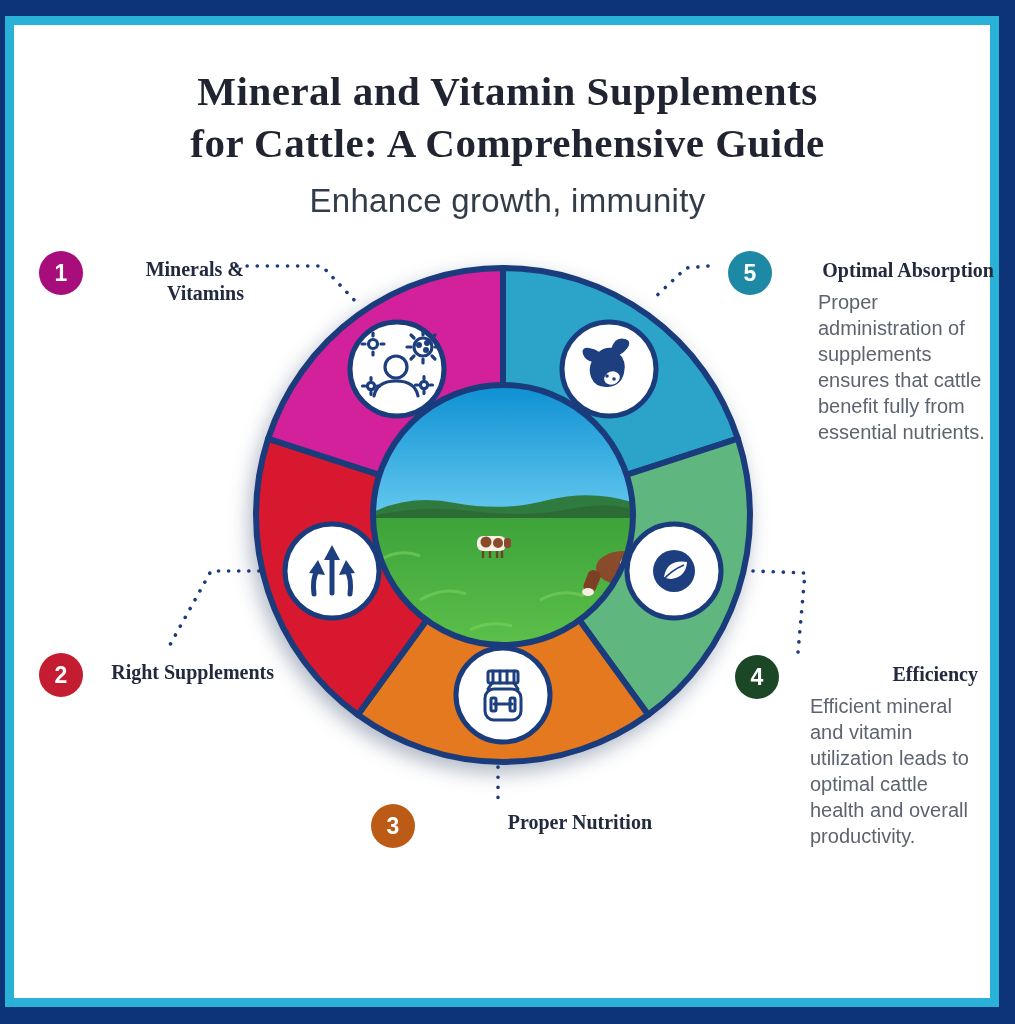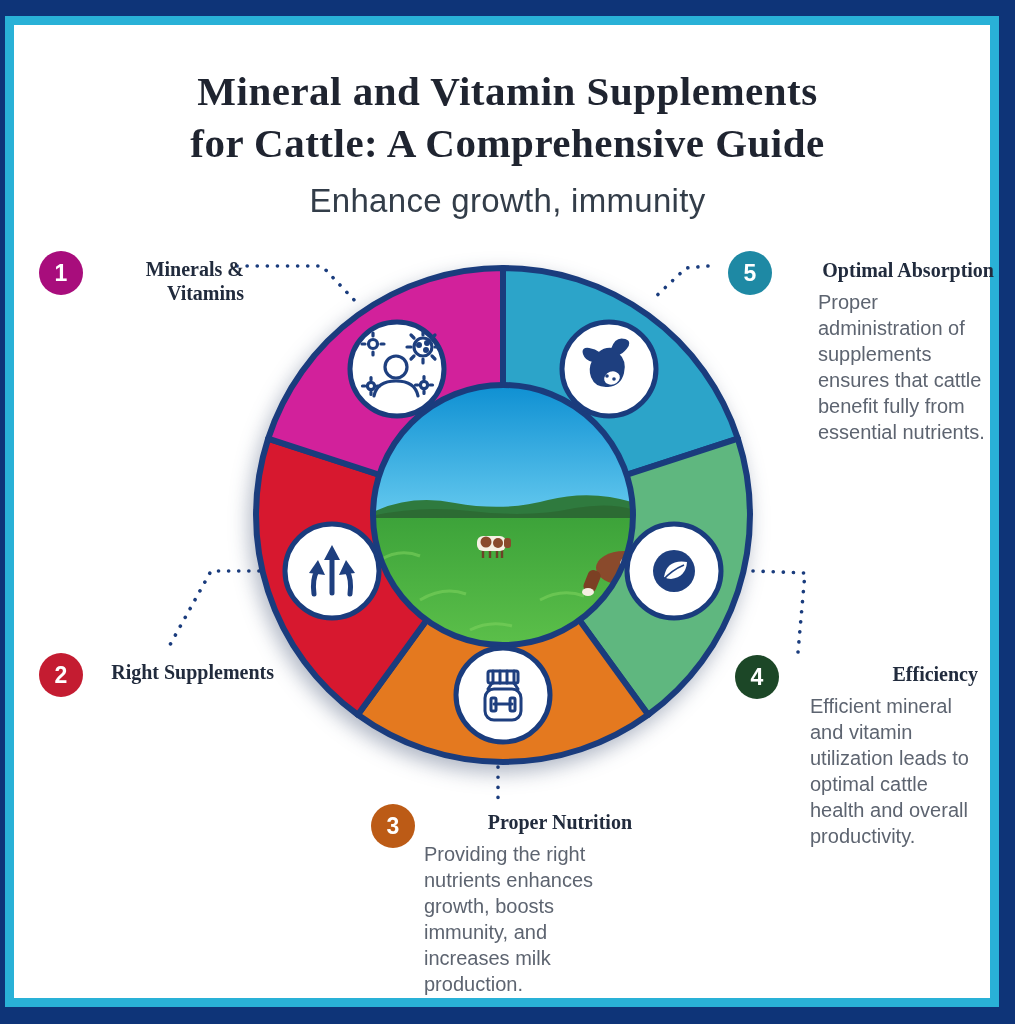--- a/index.html
+++ b/index.html
@@ -31,21 +31,21 @@
   }
   .itext h3{
     margin:0 0 7px 0;font-family:"Liberation Serif", serif;
     font-size:20px;line-height:1.22;color:#212b3d;white-space:pre-line;text-align:right;
   }
   .itext p{
     margin:0;font-size:20px;line-height:26px;color:#5d6470;
   }
   .b1{left:39px;top:251px;} .t1{left:92px;top:257px;width:152px;}
   .b2{left:39px;top:653px;} .t2{left:92px;top:660px;width:182px;}
-  .b3{left:371px;top:804px;} .t3{left:424px;top:810px;width:208px;}
+  .b3{left:371px;top:804px;} .t3{left:444px;top:810px;width:208px;}
   .b4{left:735px;top:655px;} .t4{left:788px;top:662px;width:168px;margin-left:22px;}
   .b5{left:728px;top:251px;} .t5{left:786px;top:258px;width:176px;}
   .wheel{filter:drop-shadow(-4px 8px 10px rgba(30,50,90,.35));}
 </style>
 </head>
 <body>
 
 <div class="panel"></div>
 
 <div class="title">Mineral and Vitamin Supplements
@@ -194,21 +194,20 @@
     <h3>Right Supplements</h3>
   </div>
 </div>
 
 <div class="item">
   <div class="badge b3" style="background-color: rgb(188, 91, 22);">
       <span>3</span>
     </div>
   <div class="itext t3" style="position:absolute;">
     <h3>Proper Nutrition</h3>
-    <p>Providing the right nutrients enhances growth, boosts immunity, and increases milk production.</p>
   </div>
 </div>
 
 <div class="item">
   <div class="badge b4" style="background-color: rgb(28, 71, 39);">
       <span>4</span>
     </div>
   <div class="itext t4" style="position:absolute;">
     <h3>Efficiency</h3>
     <p>Efficient mineral and vitamin utilization leads to optimal cattle health and overall productivity.</p>

